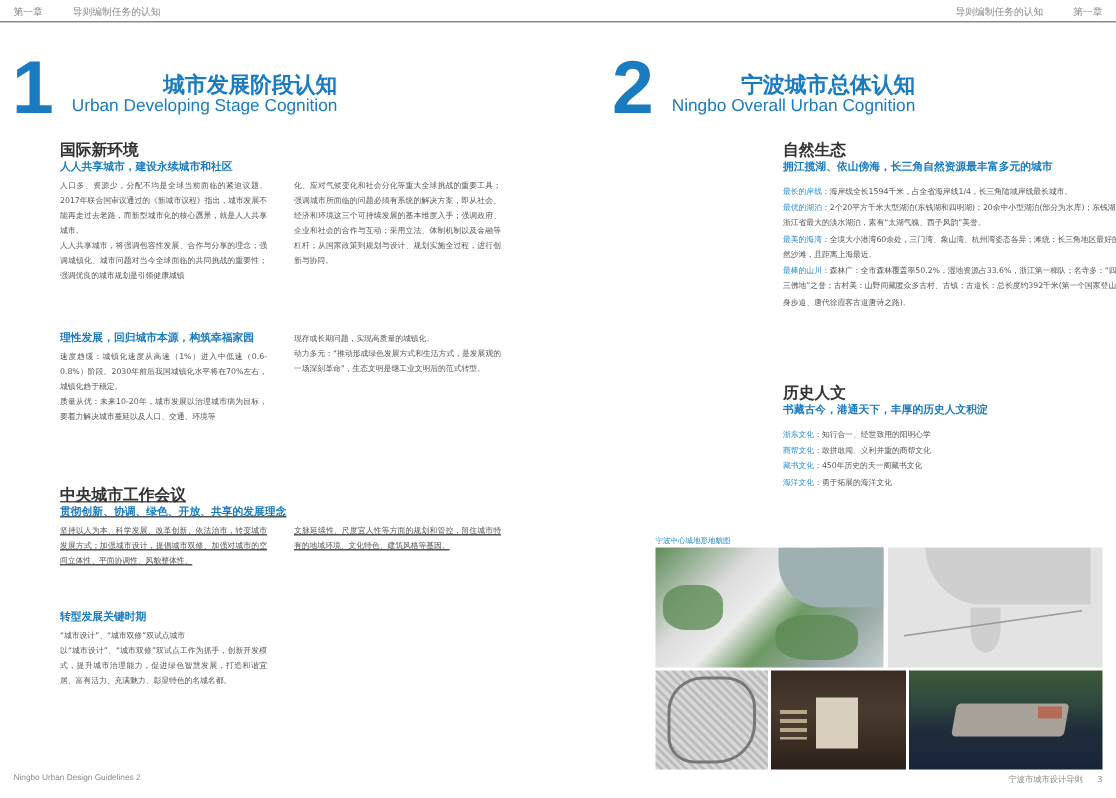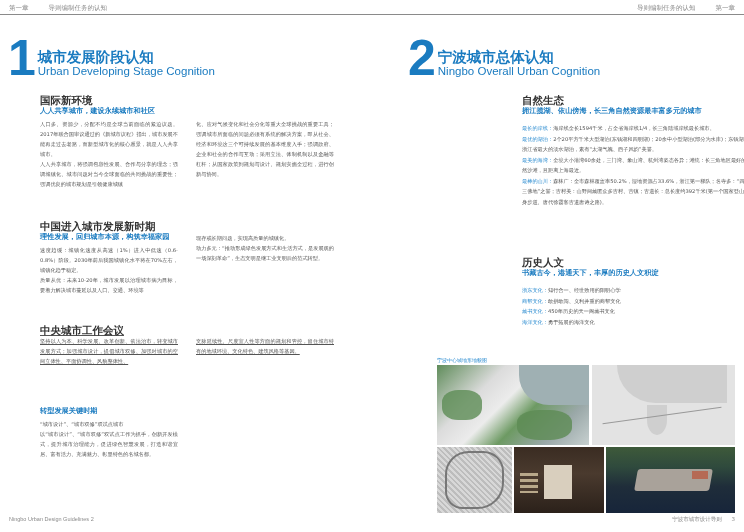--- a/index.html
+++ b/index.html
@@ -7,21 +7,21 @@
   body { font-family: "DejaVu Sans", "Liberation Sans", sans-serif; color: #555; position: relative; }
 
   .header { position: absolute; top: 0; left: 0; width: 744px; height: 15px; border-bottom: 1px solid #8a8a8a; font-size: 6.5px; color: #8a8a8a; }
   .header .l { position: absolute; left: 9px; top: 4px; }
   .header .l span + span { margin-left: 18px; }
   .header .r { position: absolute; right: 9px; top: 4px; }
   .header .r span + span { margin-left: 18px; }
 
   .chapter { position: absolute; display: flex; align-items: flex-end; }
   .chapter .num { font-family: "Liberation Sans", sans-serif; font-weight: bold; color: #1a7bc0; font-size: 50px; line-height: 40px; letter-spacing: -2px; }
-  .chapter .titles { margin-left: 4px; margin-bottom: 1px; }
+  .chapter .titles { margin-left: 14px; margin-bottom: 1px; text-align: right; }
   .chapter .zh { font-weight: bold; color: #1a7bc0; font-size: 14.5px; line-height: 16px; }
   .chapter .en { font-family: "Liberation Sans", sans-serif; color: #1a7bc0; font-size: 11.5px; line-height: 12px; }
 
   .sec { position: absolute; }
   .sec h2 { font-size: 10.5px; font-weight: bold; color: #333; line-height: 12px; }
   .sec h3 { font-size: 7.2px; font-weight: bold; color: #1a7bc0; line-height: 10px; margin-bottom: 3px; white-space: nowrap; }
   .cols { display: flex; gap: 11px; }
   .col { width: 138px; font-size: 5.2px; line-height: 10px; color: #555; text-align: justify; }
   .col p { margin: 0; }
   .wide { width: 232px; font-size: 5.2px; line-height: 10.5px; color: #555; }
@@ -81,36 +81,36 @@
       <p>人口多、资源少，分配不均是全球当前面临的紧迫议题。2017年联合国审议通过的《新城市议程》指出，城市发展不能再走过去老路，而新型城市化的核心愿景，就是人人共享城市。</p>
       <p>人人共享城市，将强调包容性发展、合作与分享的理念；强调城镇化、城市问题对当今全球面临的共同挑战的重要性；强调优良的城市规划是引领健康城镇</p>
     </div>
     <div class="col" style="margin-left:7px;">
       <p>化、应对气候变化和社会分化等重大全球挑战的重要工具；强调城市所面临的问题必须有系统的解决方案，即从社会、经济和环境这三个可持续发展的基本维度入手；强调政府、企业和社会的合作与互动；采用立法、体制机制以及金融等杠杆；从国家政策到规划与设计、规划实施全过程，进行创新与协同。</p>
     </div>
   </div>
 </div>
 
 <div class="sec" style="left:40px; top:220px;">
-  <h2>中国进入城市发展新时期</h2>
   <h3>理性发展，回归城市本源，构筑幸福家园</h3>
   <div class="cols">
     <div class="col">
       <p>速度趋缓：城镇化速度从高速（1%）进入中低速（0.6-0.8%）阶段。2030年前后我国城镇化水平将在70%左右，城镇化趋于稳定。</p>
       <p>质量从优：未来10-20年，城市发展以治理城市病为目标，要着力解决城市蔓延以及人口、交通、环境等</p>
     </div>
     <div class="col" style="margin-left:7px; margin-top:-12px;">
       <p>现存或长期问题，实现高质量的城镇化。</p>
       <p>动力多元：“推动形成绿色发展方式和生活方式，是发展观的一场深刻革命”，生态文明是继工业文明后的范式转型。</p>
     </div>
   </div>
 </div>
 
 <div class="sec" style="left:40px; top:324px;text-decoration:underline;">
   <h2>中央城市工作会议</h2>
+  <h3>贯彻创新、协调、绿色、开放、共享的发展理念</h3>
   <div class="cols">
     <div class="col">
       <p>坚持以人为本、科学发展、改革创新、依法治市，转变城市发展方式；加强城市设计，提倡城市双修、加强对城市的空间立体性、平面协调性、风貌整体性、</p>
     </div>
     <div class="col" style="margin-left:7px;">
       <p>文脉延续性、尺度宜人性等方面的规划和管控，留住城市特有的地域环境、文化特色、建筑风格等基因。</p>
     </div>
   </div>
 </div>
 

